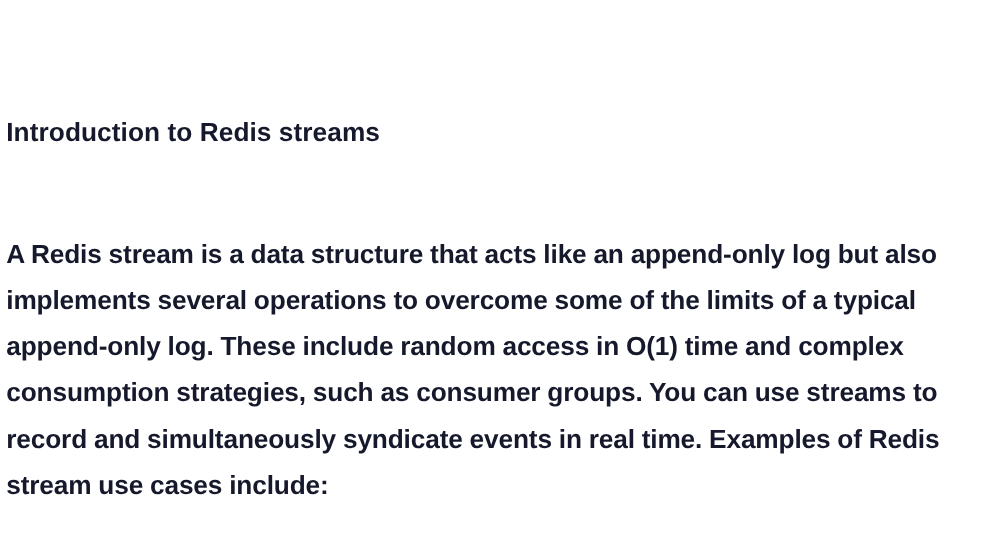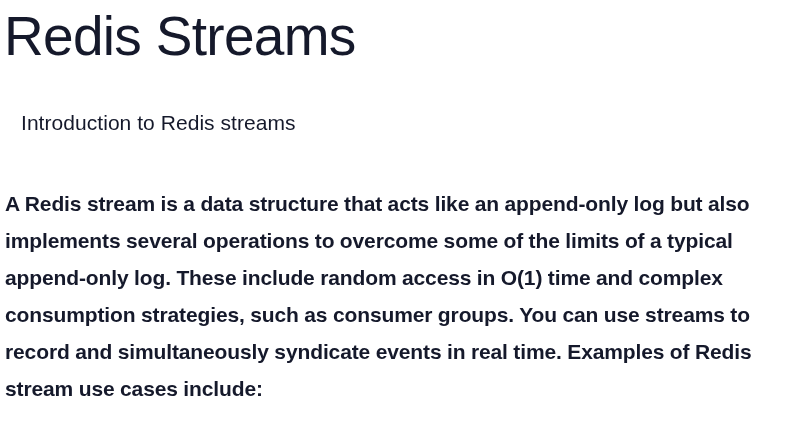--- a/index.html
+++ b/index.html
@@ -34,23 +34,23 @@
     line-height: 68px;
     letter-spacing: -0.7px;
     color: #15192b;
     white-space: nowrap;
   }
 
   .doc-subtitle {
     position: absolute;
     left: 5px;
     top: 92px;
-    margin: 16px;
+    margin: 0;
     font-size: 21px;
-    font-weight: 400;
+    font-weight: 700;
     line-height: 30px;
     letter-spacing: 0.05px;
     color: #15192b;
     white-space: nowrap;
   }
 
   .body-copy {
     position: absolute;
     left: 5px;
     top: 185px;
@@ -62,19 +62,18 @@
     letter-spacing: -0.12px;
     color: #15192b;
     word-spacing: -0.2px;
   }
 </style>
 </head>
 <body>
 
 <div class="page">
 
-  <h1 class="doc-title">Redis Streams</h1>
 
   <p class="doc-subtitle">Introduction to Redis streams</p>
 
   <p class="body-copy">A Redis stream is a data structure that acts like an append-only log but also implements several operations to overcome some of the limits of a typical append-only log. These include random access in O(1) time and complex consumption strategies, such as consumer groups. You can use streams to record and simultaneously syndicate events in real time. Examples of Redis stream use cases include:</p>
 
 </div>
 
 </body></html>

